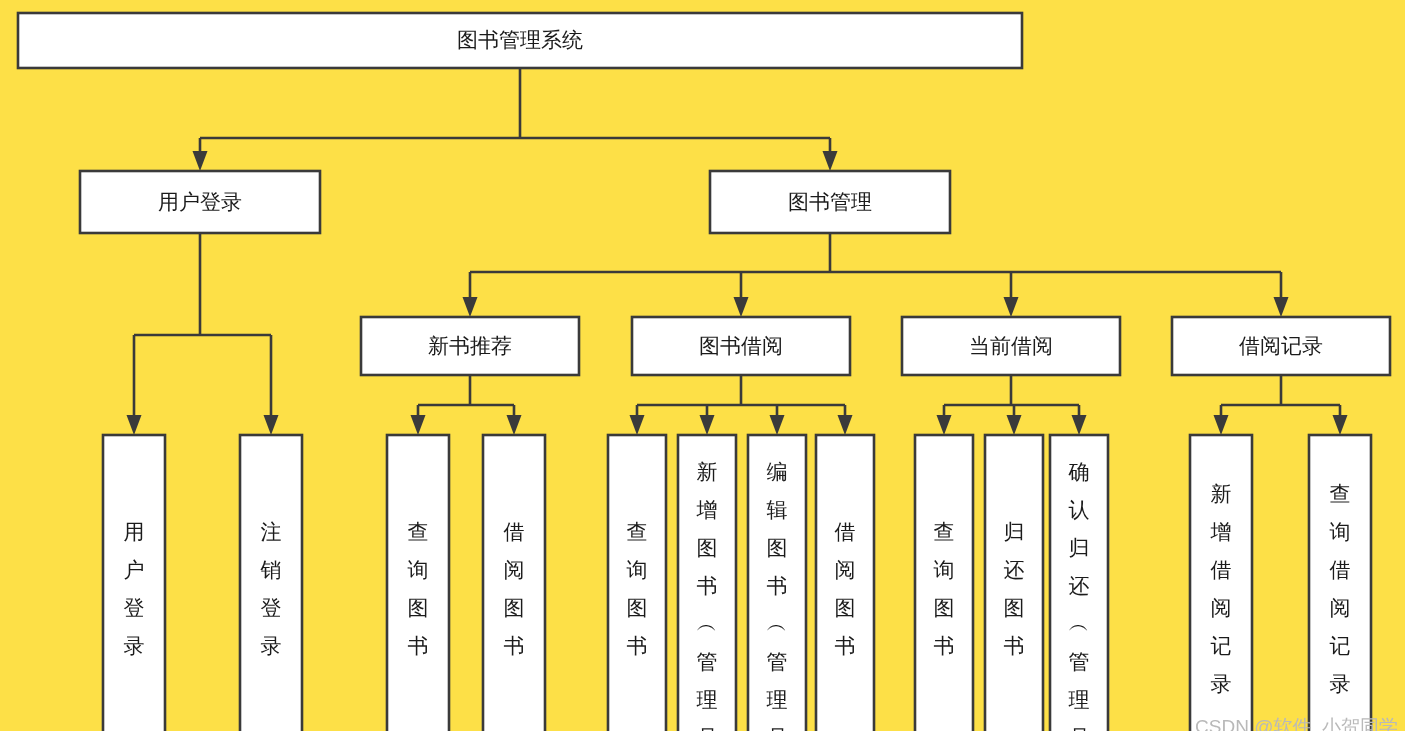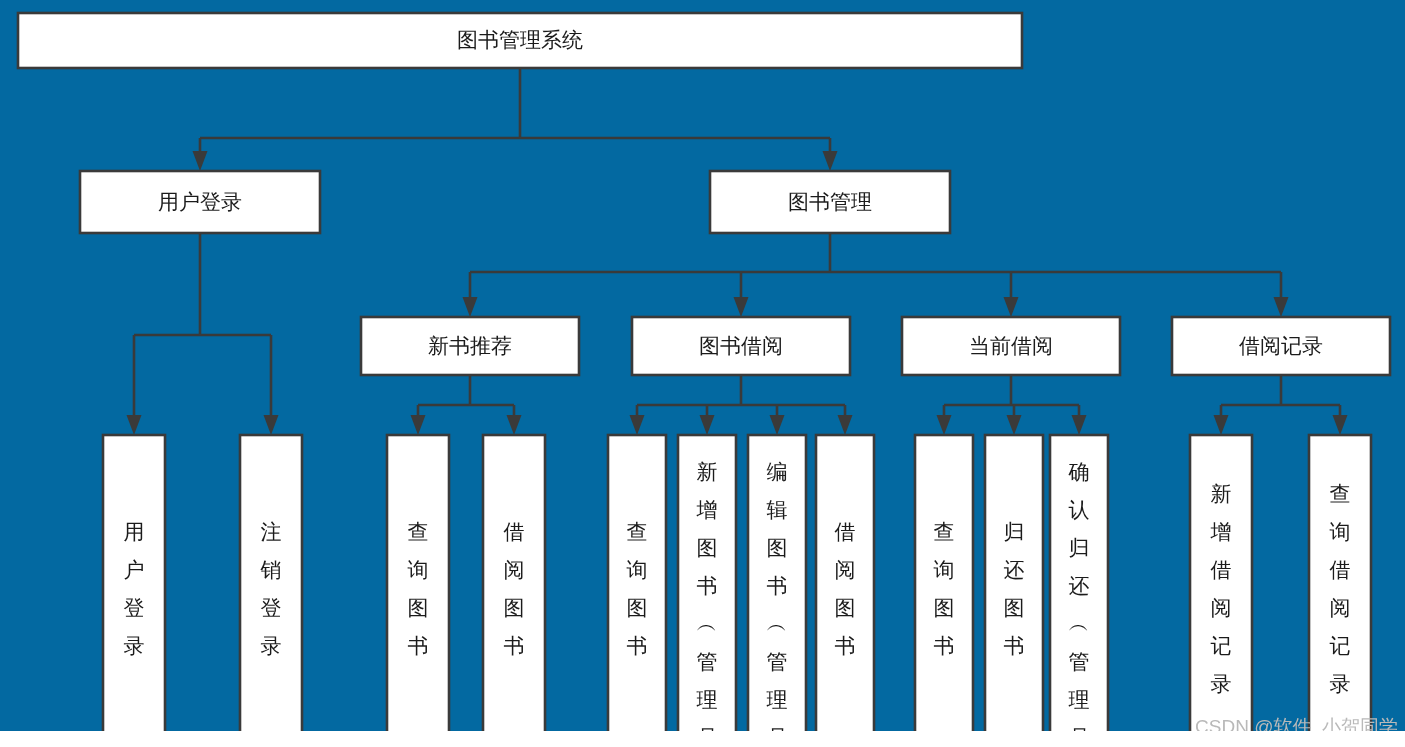--- a/index.html
+++ b/index.html
@@ -8,21 +8,21 @@
     padding: 0;
     background: #ffffff;
   }
   body {
     font-family: "Liberation Sans", "DejaVu Sans", sans-serif;
   }
   #diagram-root {
     position: relative;
     width: 1405px;
     height: 731px;
-    background: #0369a1;
+    background: #fde047;
     overflow: hidden;
   }
   svg.diagram-canvas {
     position: absolute;
     left: 0;
     top: 0;
     width: 1405px;
     height: 747px;
     display: block;
   }

